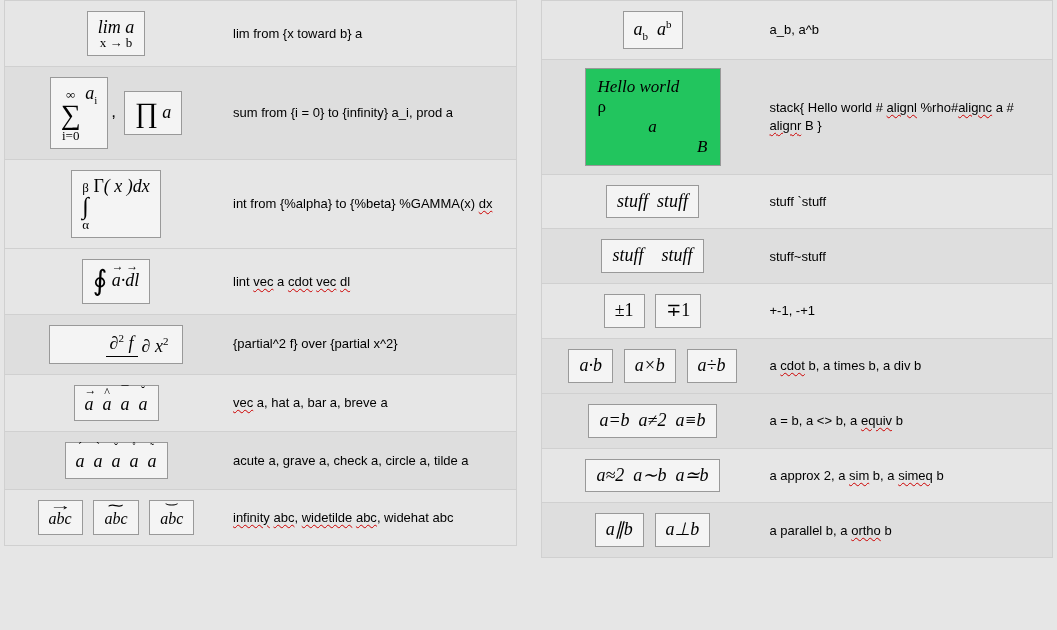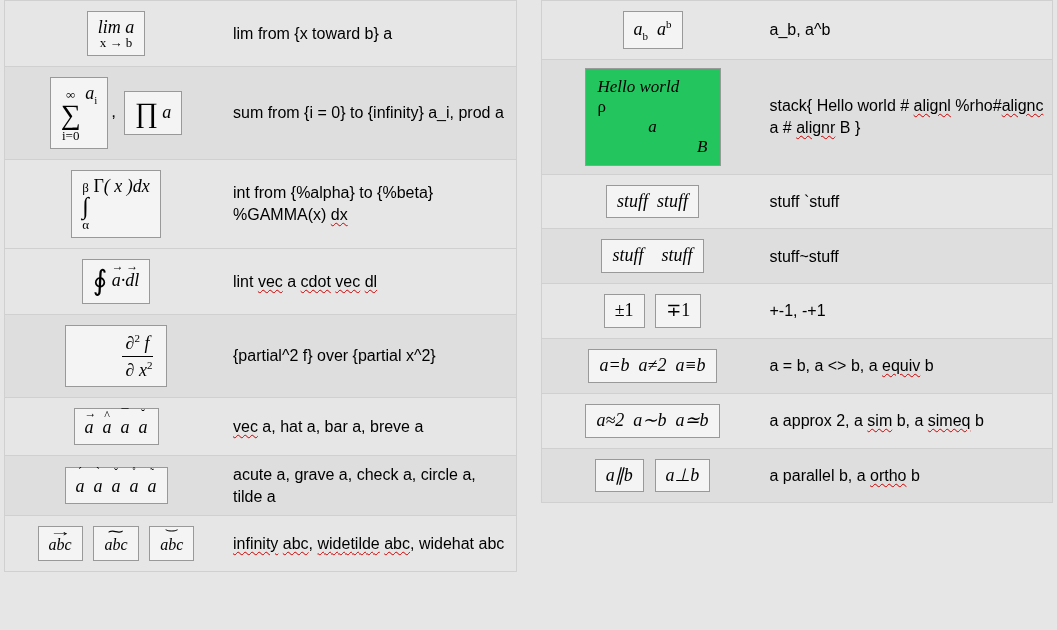--- a/index.html
+++ b/index.html
@@ -3,32 +3,32 @@
 <meta charset="utf-8">
 <style>
   html,body{margin:0;padding:0;background:#e6e6e6;font-family:Arial,Helvetica,sans-serif;font-size:17px;color:#000;}
   .page{width:1057px;height:630px;overflow:hidden;position:relative;background:#e6e6e6;}
   .cols{display:flex;gap:24px;padding:0 4px;}
   .col{flex:1;}
   table.tbl{width:100%;border-collapse:collapse;}
   table.tbl tr{border:1px solid #d0d0d0;}
   table.tbl td{padding:8px 6px;vertical-align:middle;}
   td.imgcell{width:210px;text-align:center;background:#fff0;}
-  td.codecell{background:#e6e6e6;font-size:16px;line-height:1.35;}
+  td.codecell{background:#e6e6e6;font-size:13px;line-height:1.35;}
   tr.shade td{background:#dedede;}
   
   .fbox{display:inline-block;border:1px solid #999;background:#f4f4f4;padding:6px 10px;margin:2px 3px;font-family:"Times New Roman",serif;font-style:italic;font-size:18px;line-height:1.1;vertical-align:middle;}
   .fbox.small{font-size:16px;}
   .sub{font-size:11px;vertical-align:sub;font-style:normal;}
   .sup{font-size:11px;vertical-align:super;font-style:normal;}
   .tiny{font-size:13px;font-style:normal;}
   .lim{font-style:italic;}
   .bigop{font-size:28px;font-style:normal;display:inline-block;vertical-align:middle;}
   .stackv{display:inline-flex;flex-direction:column;align-items:center;line-height:1;}
-  .frac{display:inline-flex;flex-direction:column;align-items:flex-start;vertical-align:middle;margin-left:46px;}
+  .frac{display:inline-flex;flex-direction:row;align-items:flex-end;vertical-align:middle;margin-left:46px;}
   .frac .fn{border-bottom:1px solid #000;padding:0 4px 2px;}
   .frac .fd{padding:2px 4px 0;}
   .ov{position:relative;display:inline-block;padding-top:3px;}
   .vecarr::after{content:"\2192";position:absolute;top:-8px;left:0;right:0;text-align:center;font-size:12px;font-style:normal;}
   .hat::after{content:"\005E";position:absolute;top:-6px;left:0;right:0;text-align:center;font-size:12px;font-style:normal;}
   .bar::after{content:"\00AF";position:absolute;top:-8px;left:0;right:0;text-align:center;font-size:14px;font-style:normal;}
   .breve::after{content:"\02D8";position:absolute;top:-7px;left:0;right:0;text-align:center;font-size:12px;font-style:normal;}
   .acute::after{content:"\00B4";position:absolute;top:-8px;left:0;right:0;text-align:center;font-size:12px;font-style:normal;}
   .grave::after{content:"\0060";position:absolute;top:-8px;left:0;right:0;text-align:center;font-size:12px;font-style:normal;}
   .check::after{content:"\02C7";position:absolute;top:-7px;left:0;right:0;text-align:center;font-size:12px;font-style:normal;}
@@ -188,20 +188,28 @@
 </tr>
 
 <tr>
  <td class="imgcell">
    <span class="fbox"><span class="upright">±1</span></span>
    <span class="fbox"><span class="upright">∓1</span></span>
  </td>
  <td class="codecell">+-1, -+1</td>
 </tr>
 
+<tr class="shade">
+ <td class="imgcell">
+   <span class="fbox">a·b</span>
+   <span class="fbox">a×b</span>
+   <span class="fbox">a÷b</span>
+ </td>
+ <td class="codecell">a <span class="spell">cdot</span> b, a times b, a div b</td>
+</tr>
 
 
 <tr class="shade">
  <td class="imgcell">
    <span class="fbox">a=b&nbsp;&nbsp;a≠2&nbsp;&nbsp;a≡b</span>
  </td>
  <td class="codecell">a = b, a &lt;&gt; b, a <span class="spell">equiv</span> b</td>
 </tr>
 
 <tr>

